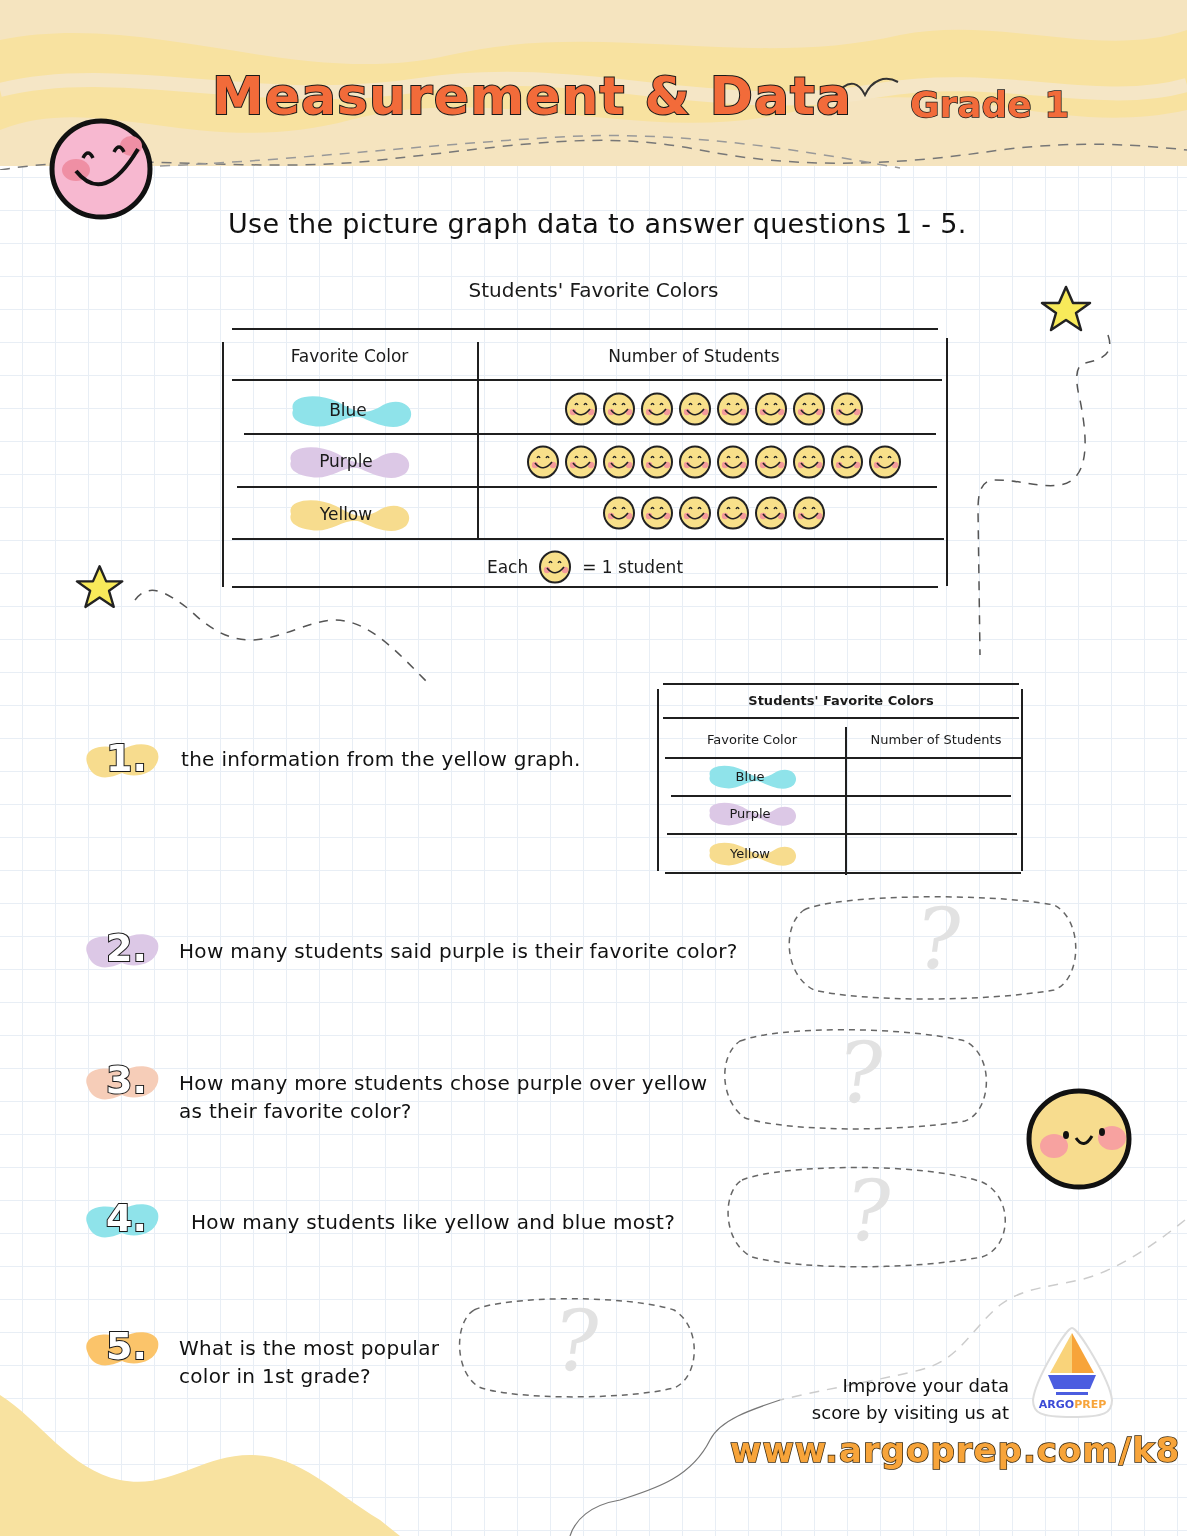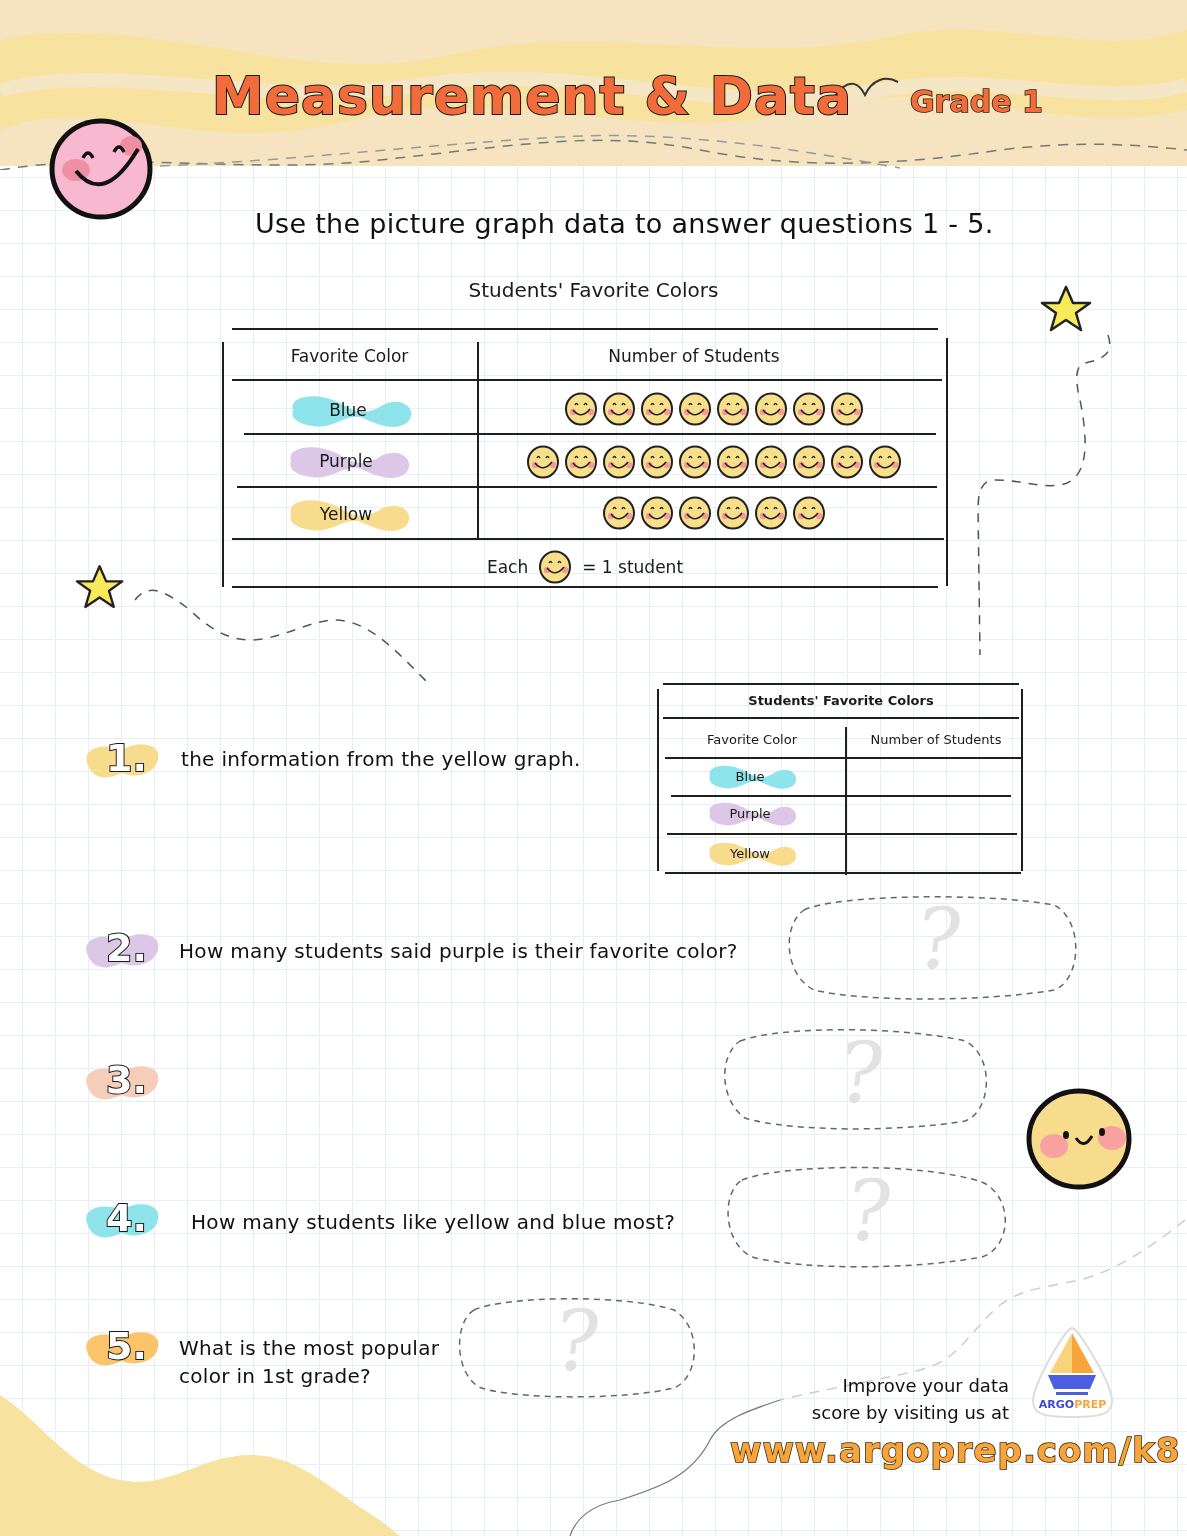--- a/index.html
+++ b/index.html
@@ -16,24 +16,24 @@
   }
   .abs { position:absolute; }
   
   .banner { left:0; top:0; width:1187px; height:170px; }
   .title {
     left:212px; top:66px; font-family:"DejaVu Sans", sans-serif; font-weight:bold;
     font-size:52px; letter-spacing:1px; color:#f26b3a;
     -webkit-text-stroke:2px #1a1a1a; paint-order:stroke fill;
   }
   .grade {
-    left:910px; top:84px; font-weight:bold; font-size:30px; color:#f26b3a;
+    left:910px; top:84px; font-weight:bold; font-size:36px; color:#f26b3a;
     -webkit-text-stroke:1.5px #1a1a1a; paint-order:stroke fill;
   }
-  .instruction { left:228px; top:208px; font-size:27px; color:#111; letter-spacing:0.3px;margin-left:27px; }
+  .instruction { left:228px; top:208px; font-size:27px; color:#111; letter-spacing:0.3px; }
   
   .pg-title { left:0; width:1187px; top:278px; text-align:center; font-size:20px; }
   .pg-table { left:222px; top:328px; width:726px; height:262px; }
   .pg-line { position:absolute; background:#1f1f1f; height:2px; }
   .pg-vline { position:absolute; background:#1f1f1f; width:2px; }
   .hdr-cell { position:absolute; font-size:17px; text-align:center; }
   .label-blob { position:absolute; display:flex; align-items:center; justify-content:center; font-size:17px; }
   .label-blob svg { position:absolute; left:0; top:0; }
   .label-blob span { position:relative; }
   .smileys { position:absolute; display:flex; gap:4px; justify-content:center; }
@@ -308,20 +308,22 @@
   <span class="q" style="left:132px;top:0;">?</span>
 </div>
 
 <div class="qnum" style="left:82px;top:1060px;">
   <svg width="80" height="46" viewBox="0 0 80 46">
       <path d="M5,25 C0,8 25,5 40,12 C55,2 80,5 76,22 C72,38 50,40 40,35 C25,42 10,42 5,25Z" fill="#f6cdb8"></path>
     </svg>
   <span class="n">3.</span>
 </div>
 <div class="qtext" style="left:179px;top:1069px;">
+  <div>How many more students chose purple over yellow</div>
+  <div>as their favorite color?</div>
 </div>
 <div class="answer" style="left:720px;top:1026px;width:272px;height:106px;">
   <svg width="272" height="106" viewBox="0 0 272 106">
       <path d="M20,15 C60,0 180,0 245,15 C275,30 272,85 245,95 C180,106 70,106 25,92 C0,75 -2,30 20,15Z" stroke="#666" stroke-width="1.5" stroke-dasharray="6,5" fill="none"></path>
     </svg>
   <span class="q" style="left:118px;top:-2px;">?</span>
 </div>
 
 <svg class="abs" style="left:1024px;top:1086px;" width="110" height="106" viewBox="0 0 110 106">
   <ellipse cx="55" cy="53" rx="50" ry="48" fill="#f7dc8e" stroke="#111" stroke-width="5"></ellipse>

